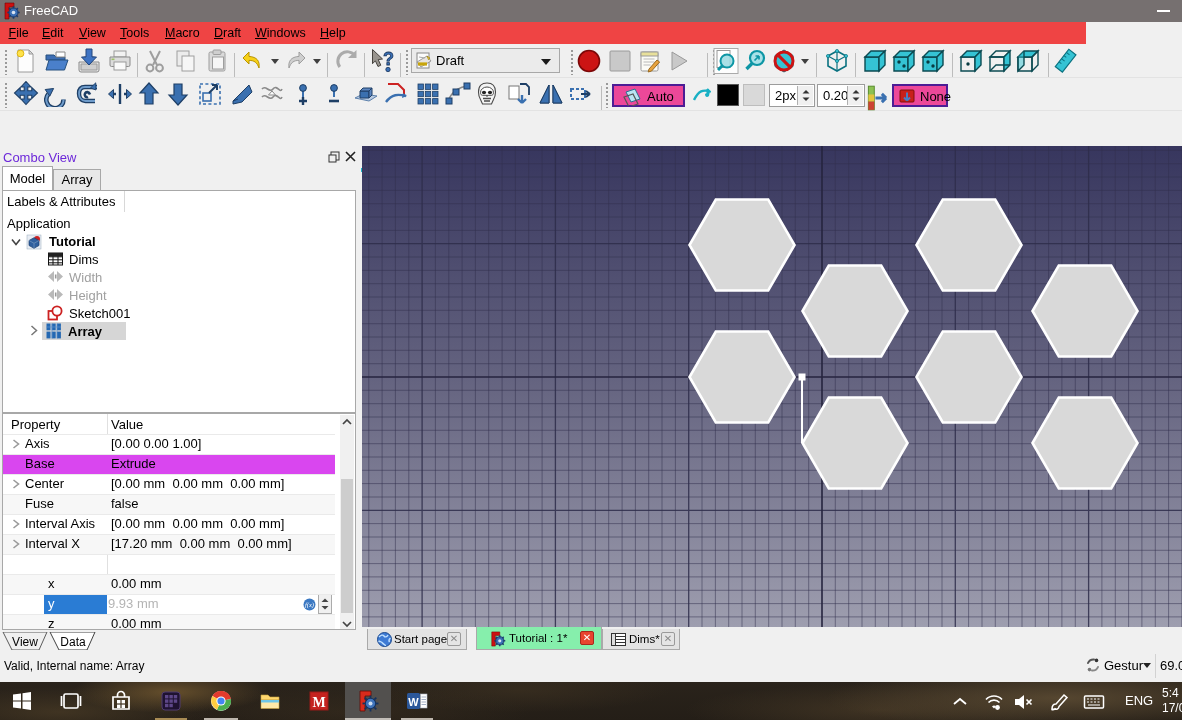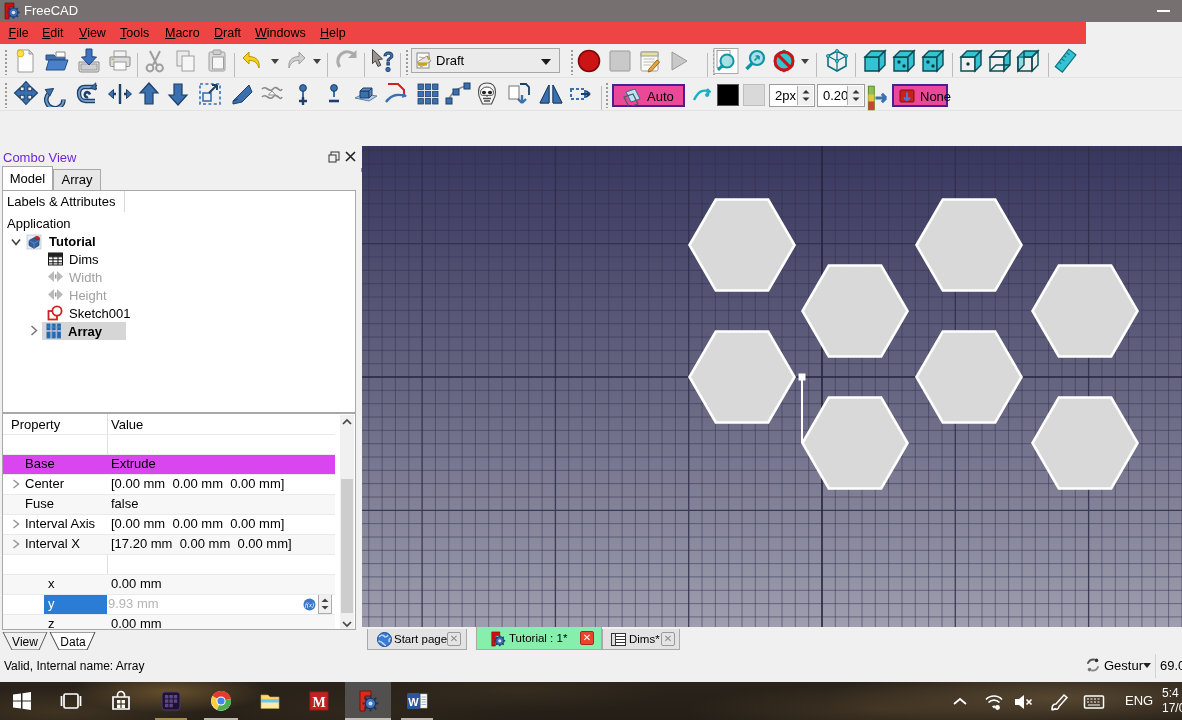--- a/index.html
+++ b/index.html
@@ -629,20 +629,27 @@
         </g>
       <path d="M0.5 4h14.4M6 0.5v15M11 0.5v15" stroke="#5d93cf" stroke-width="0.7"></path>
     </svg>
     <div class="trow" style="top:133px;left:65px;font-weight:bold">Array</div>
   </div>
   <div id="propbox">
     <div class="pdiv"></div>
 <div class="prow" style="top:1px">
         <span style="position:absolute;left:8px;top:2px">Property</span>
         <span style="position:absolute;left:108px;top:2px">Value</span>
+      </div>
+<div class="prow" style="top:20px;background:#ffffff">
+        <svg style="position:absolute;left:9px;top:5px" width="8" height="10" viewBox="0 0 8 10">
+          <path d="M1.5 1l5 4-5 4" fill="none" stroke="#9a9a9a" stroke-width="1.6"></path>
+        </svg>
+        <span style="position:absolute;left:22px;top:2px">Axis</span>
+        <span style="position:absolute;left:108px;top:2px">[0.00 0.00 1.00]</span>
       </div>
 <div class="psep" style="top:20px"></div>
 <div class="prow" style="top:40px;background:#d946ef">
         <span style="position:absolute;left:22px;top:2px">Base</span>
         <span style="position:absolute;left:108px;top:2px">Extrude</span>
       </div>
 <div class="psep" style="top:40px"></div>
 <div class="prow" style="top:60px;background:#ffffff">
         <svg style="position:absolute;left:9px;top:5px" width="8" height="10" viewBox="0 0 8 10">
           <path d="M1.5 1l5 4-5 4" fill="none" stroke="#9a9a9a" stroke-width="1.6"></path>

